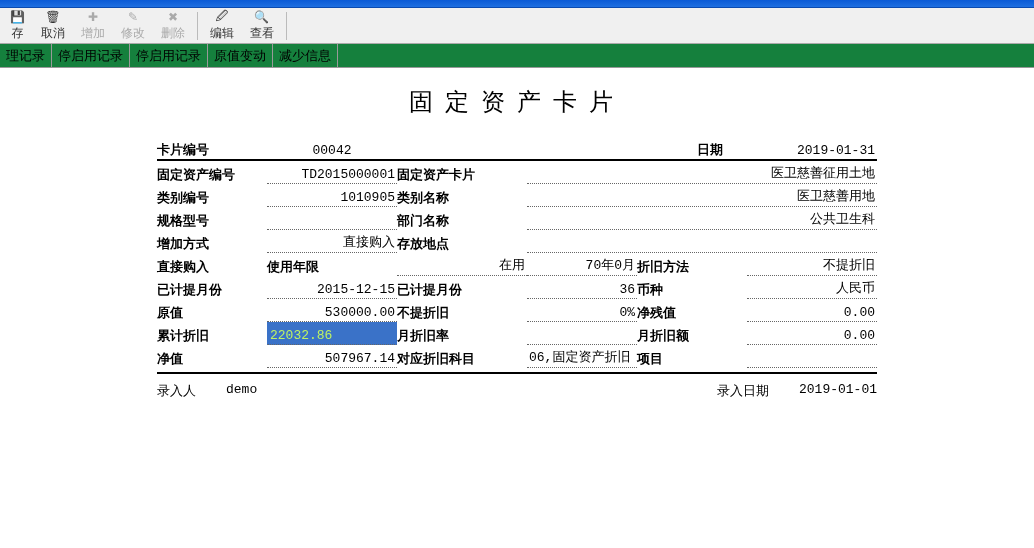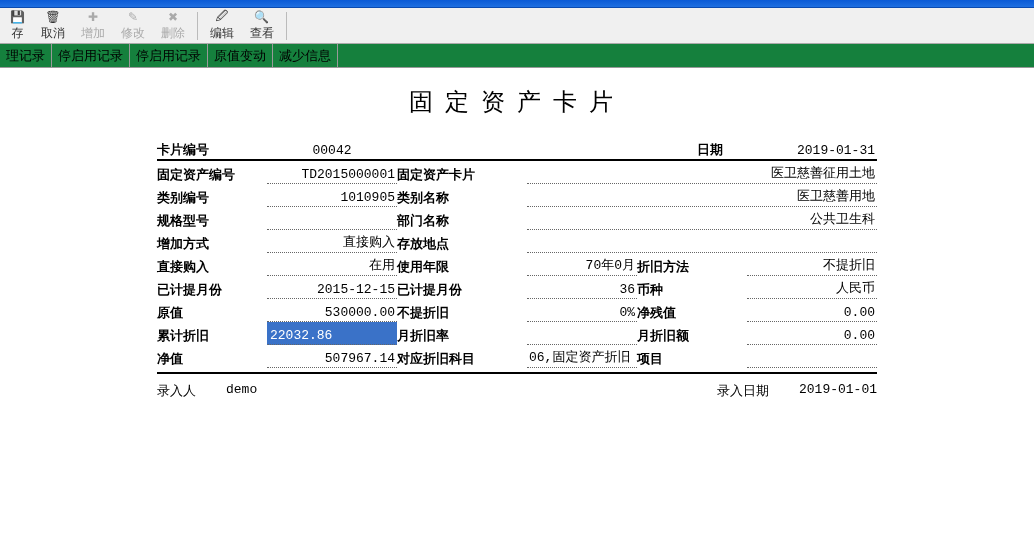--- a/index.html
+++ b/index.html
@@ -110,21 +110,21 @@
       display: flex;
       align-items: flex-end;
       justify-content: flex-end;
       font-family: "Courier New", monospace;
       font-size: 13px;
       white-space: nowrap;
     }
     .val.left { justify-content: flex-start; text-align: right; }
     .val.selected {
       background: #3a72c8;
-      color: #ffffff;
+      color: #bef264;
       border: 1px solid #3a72c8;
       border-bottom: 1px dotted #666;
     }
     .footer-row {
       display: flex;
       justify-content: space-between;
       padding: 8px 0;
       font-size: 13px;
     }
     .footer-pair { display: flex; gap: 30px; }
@@ -212,22 +212,22 @@
 
     <div class="row">
       <div class="cell lbl" style="width:110px">增加方式</div>
       <div class="cell val" style="width:130px">直接购入</div>
       <div class="cell lbl" style="width:130px">存放地点</div>
       <div class="cell val" style="flex:1"></div>
     </div>
 
     <div class="row">
       <div class="cell lbl" style="width:110px">直接购入</div>
+      <div class="cell lbl" style="width:130px">使用年限</div>
       <div class="cell val" style="width:130px">在用</div>
-      <div class="cell lbl" style="width:130px">使用年限</div>
       <div class="cell val" style="width:110px">70年0月</div>
       <div class="cell lbl" style="width:110px">折旧方法</div>
       <div class="cell val" style="flex:1">不提折旧</div>
     </div>
 
     <div class="row">
       <div class="cell lbl" style="width:110px">已计提月份</div>
       <div class="cell val" style="width:130px">2015-12-15</div>
       <div class="cell lbl" style="width:130px">已计提月份</div>
       <div class="cell val" style="width:110px">36</div>

